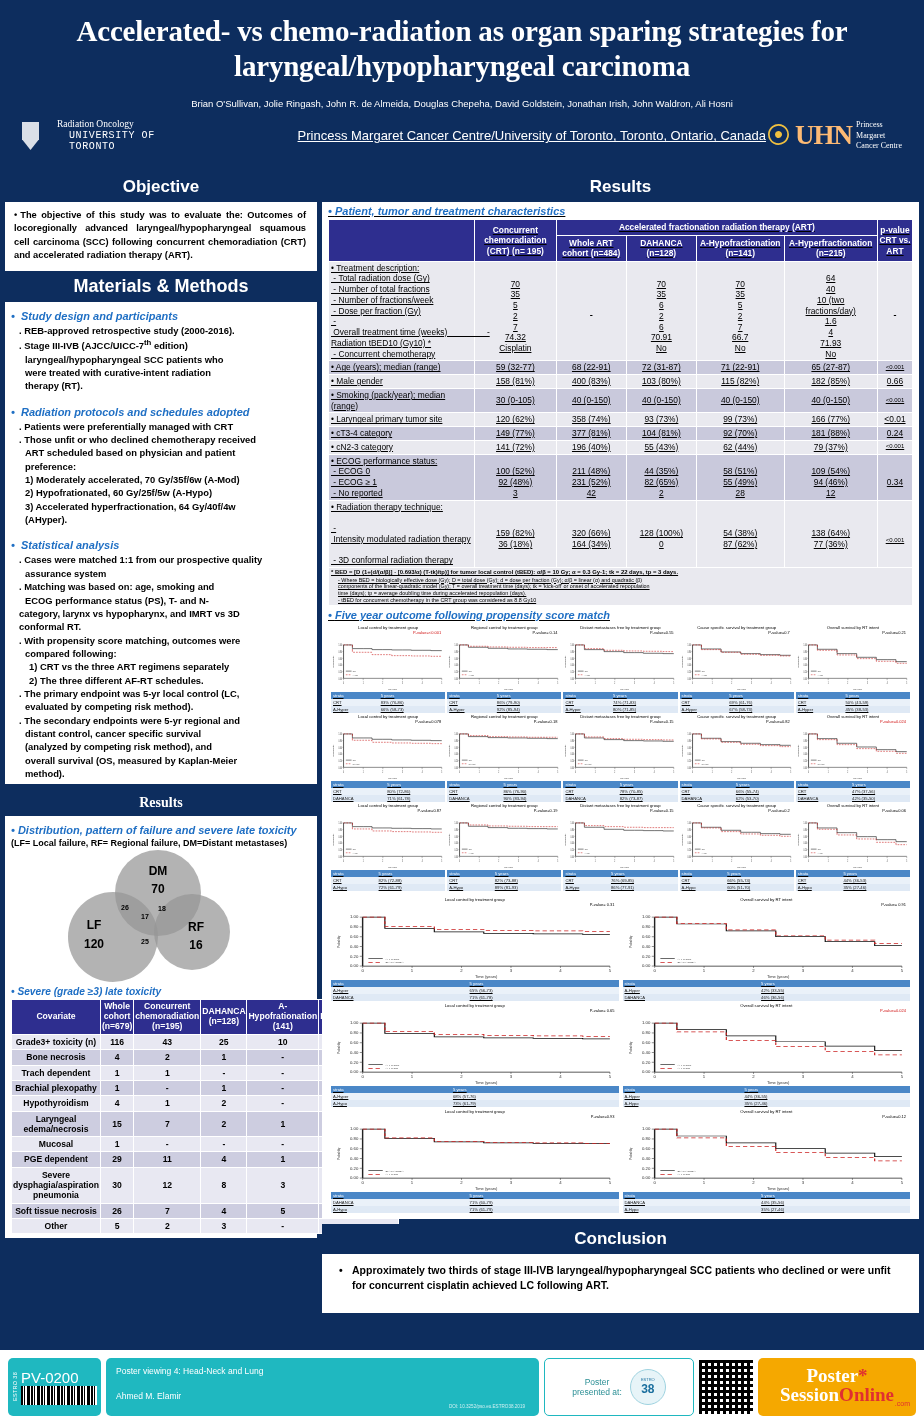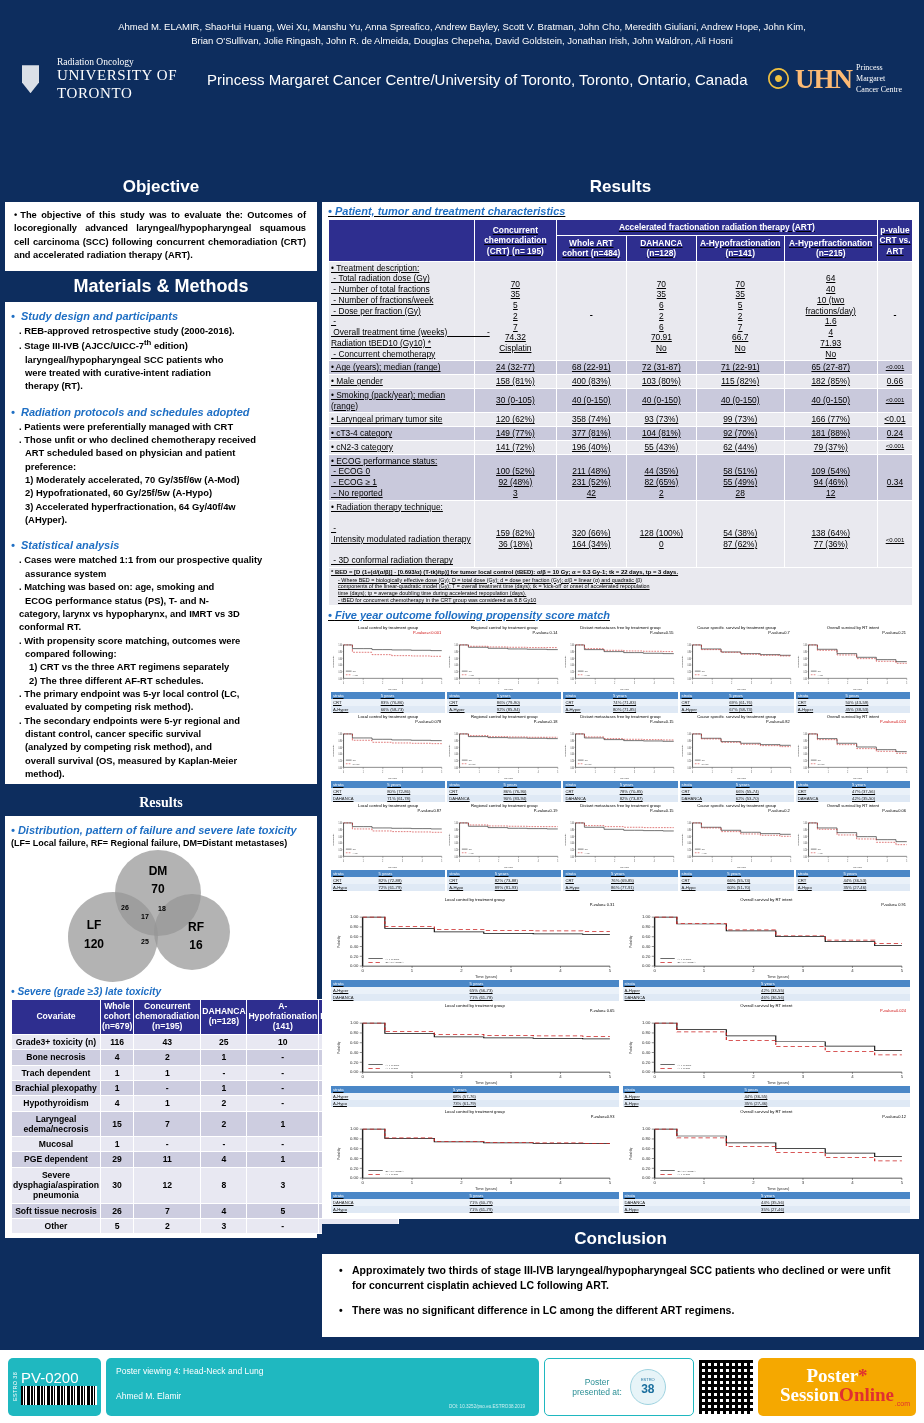--- a/index.html
+++ b/index.html
@@ -43,24 +43,24 @@
   .uoft-logo { width: 165px; color: #fff; display: flex; align-items: center; gap: 18px; }
   .uoft-crest {
     width: 17px; height: 28px;
     background: #ffffff;
     clip-path: polygon(0 0,100% 0,100% 62%,50% 100%,0 62%);
     opacity: .85;
     flex: 0 0 auto;
   }
   .uoft-txt { line-height: 1.15; }
   .uoft-txt .l1 { font-family: "Liberation Serif", serif; font-size: 9.5px; }
-  .uoft-txt .l2 { font-family: Liberation Serif, serif; font-size: 15px; letter-spacing: .6px; }
+  .uoft-txt .l2 { font-family: Liberation Mono, monospace; font-size: 10px; letter-spacing: .6px; margin-left: 12px; }
   .affil-center {
-    flex: 1; text-align: left; color: #fff;
-    font-size: 15px; padding-left: 20px;
+    flex: 1; text-align: right; color: #fff;
+    font-size: 13px; padding-left: 20px; text-decoration: underline;
   }
   .uhn-logo { display: flex; align-items: center; gap: 4px; }
   .uhn-mark { font-family: "Liberation Serif", serif; font-weight: bold; font-size: 27px; color: #fdba74; letter-spacing: -1px; }
   .uhn-swoosh { color: #f0c040; font-size: 25px; }
   .uhn-sub { color: #ffffff; font-family: "Liberation Serif", serif; font-size: 8px; line-height: 1.35; }
 
   
   .board {
     position: absolute;
     top: 168px; left: 0; right: 0; bottom: 73px;
@@ -201,22 +201,25 @@
   .f-brand .b1 { font-family:"Liberation Serif", serif; font-weight:bold; font-size:19px; color:#ffffff; }
   .f-brand .b1 .r { color:#e03030; }
   .f-brand .b2 { font-family:"Liberation Serif", serif; font-weight:bold; font-size:19px; }
   .f-brand .b2 .w { color:#fff; } .f-brand .b2 .r { color:#e03030; }
   .f-brand .dotcom { font-size:7px; color:#e03030; align-self:flex-end; margin-right:6px; margin-top:-4px;}
 </style>
 </head>
 <body>
 
 <div class="header">
+  <div class="poster-title">
+    <div>Accelerated- vs chemo-radiation as organ sparing strategies for</div>
+    <div>laryngeal/hypopharyngeal carcinoma</div>
+  </div>
   <div class="authors">
-    <div>Ahmed M. ELAMIR, ShaoHui Huang, Wei Xu, Manshu Yu, Anna Spreafico, Andrew Bayley, Scott V. Bratman, John Cho, Meredith Giuliani, Andrew Hope, John Kim,</div>
     <div>Brian O'Sullivan, Jolie Ringash, John R. de Almeida, Douglas Chepeha, David Goldstein, Jonathan Irish, John Waldron, Ali Hosni</div>
   </div>
   <div class="affil-row">
     <div class="uoft-logo">
       <div class="uoft-crest"></div>
       <div class="uoft-txt">
         <div class="l1">Radiation Oncology</div>
         <div class="l2">UNIVERSITY OF TORONTO</div>
       </div>
     </div>
@@ -465,21 +468,21 @@
                 <td class="lbl">•&nbsp;Treatment&nbsp;description:<br>&nbsp;-&nbsp;Total&nbsp;radiation&nbsp;dose&nbsp;(Gy)<br>&nbsp;-&nbsp;Number&nbsp;of&nbsp;total&nbsp;fractions<br>&nbsp;-&nbsp;Number&nbsp;of&nbsp;fractions/week<br>&nbsp;-&nbsp;Dose&nbsp;per&nbsp;fraction&nbsp;(Gy)<br>&nbsp;-&nbsp;Overall&nbsp;treatment&nbsp;time&nbsp;(weeks)&nbsp;&nbsp;&nbsp;&nbsp;&nbsp;&nbsp;&nbsp;&nbsp;&nbsp;&nbsp;&nbsp;&nbsp;&nbsp;&nbsp;&nbsp;&nbsp;&nbsp;-<br>Radiation&nbsp;tBED10&nbsp;(Gy10)&nbsp;*<br>&nbsp;-&nbsp;Concurrent&nbsp;chemotherapy</td>
                 <td class="ctr"><br>70<br>35<br>5<br>2<br>7<br>74.32<br>Cisplatin</td>
                 <td class="ctr">&nbsp;</td>
                 <td class="ctr"><br>70<br>35<br>6<br>2<br>6<br>70.91<br>No</td>
                 <td class="ctr"><br>70<br>35<br>5<br>2<br>7<br>66.7<br>No</td>
                 <td class="ctr"><br>64<br>40<br>10 (two<br>fractions/day)<br>1.6<br>4<br>71.93<br>No</td>
                 <td class="ctr">&nbsp;</td>
               </tr>
               <tr class="rB">
                 <td class="lbl">• Age (years); median (range)</td>
-                <td class="ctr">24 (32-77)</td>
+                <td class="ctr">59 (32-77)</td>
                 <td class="ctr">68 (22-91)</td>
                 <td class="ctr">72 (31-87)</td>
                 <td class="ctr">71 (22-91)</td>
                 <td class="ctr">65 (27-87)</td>
                 <td class="ctr" style="font-size: 6px;">&lt;0.001</td>
               </tr>
               <tr class="rA">
                 <td class="lbl">• Male gender</td>
                 <td class="ctr">158 (81%)</td>
                 <td class="ctr">400 (83%)</td>
@@ -1755,21 +1758,20 @@
               </div>
             </div>
       </div>
     </div>
 
     <div style="height:5px"></div>
     <div class="bar bar-conc">Conclusion</div>
     <div class="panel">
       <ul class="conc-list" id="conc-list">
             <li>Approximately two thirds of stage III-IVB laryngeal/hypopharyngeal SCC patients who declined or were unfit for concurrent cisplatin achieved LC following ART.</li>
-            <li>There was no significant difference in LC among the different ART regimens.</li>
           </ul>
     </div>
   </div>
 
 </div>
 </div>
 
 <div class="footer">
   <div class="f-code">
     <div class="vert">ESTRO 38</div>

